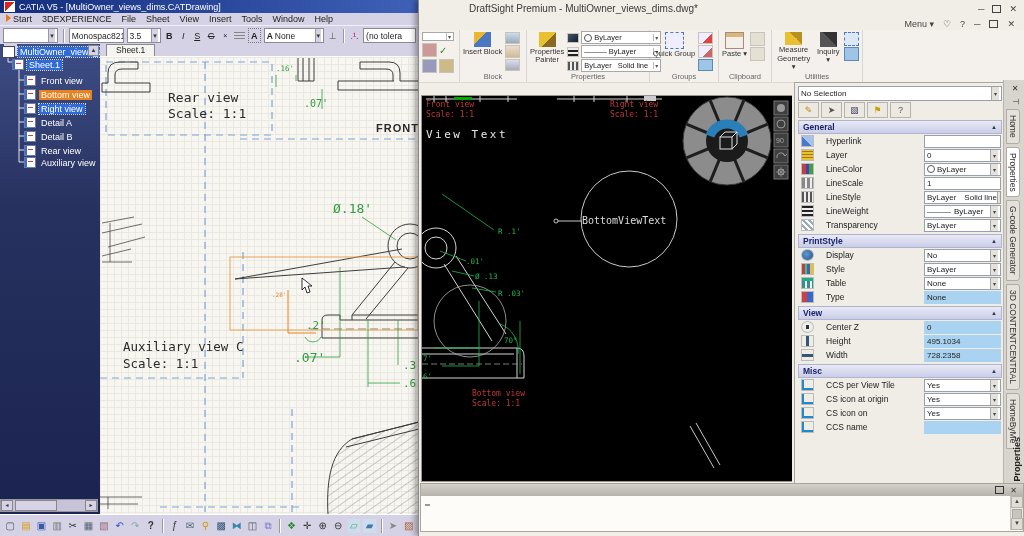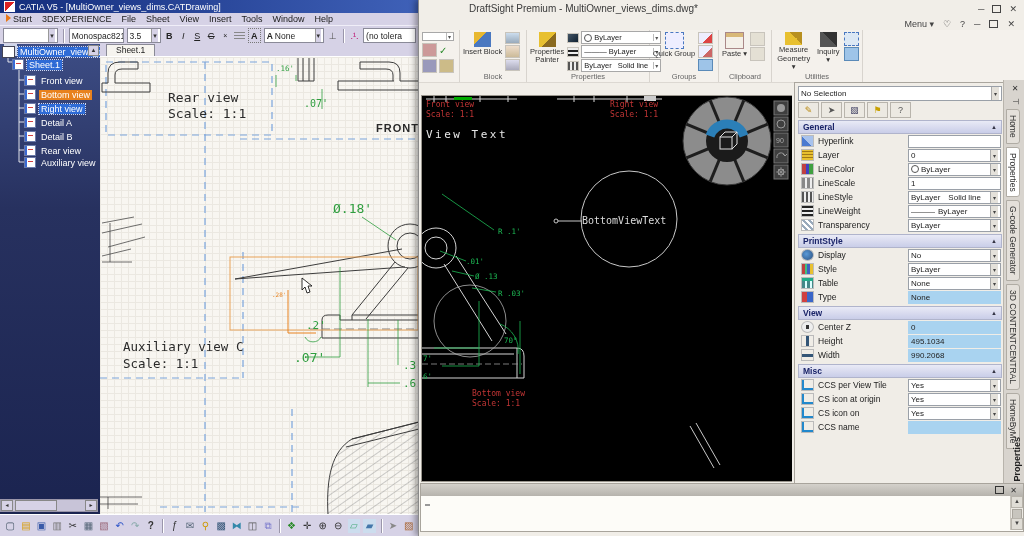--- a/index.html
+++ b/index.html
@@ -75,21 +75,21 @@
   .ds-canvas{position:absolute;left:2px;top:95px;width:370px;height:385px;background:#000;border:1px solid #9a968e;border-right:none;}
   
   .props{position:absolute;left:375px;top:82px;width:210px;height:408px;background:#f0ede7;
     border:1px solid #aaa69e;font-size:8.5px;color:#222;}
   .psel{margin:3px 3px 0 3px;height:13px;}
   .picons{display:flex;gap:2px;margin:3px 3px 2px 3px;}
   .pbtn{width:19px;height:14px;border:1px solid #b8b4ac;background:#ece9e2;display:flex;align-items:center;justify-content:center;font-size:9px;color:#555;}
   .sechdr{margin:2px 3px 0 3px;height:12px;background:linear-gradient(180deg,#e9eaf6,#c9cde8);
     border:1px solid #b0b4cc;display:flex;align-items:center;padding:0 4px;color:#1a2468;font-weight:bold;font-size:8.5px;}
   .sechdr .col{margin-left:auto;font-size:6px;color:#334;}
-  .prrow{display:flex;align-items:center;height:14px;padding:0 4px 0 6px;gap:4px;}
+  .prrow{display:flex;align-items:center;height:14px;padding:0 4px 0 6px;gap:12px;}
   .ri{width:11px;height:10px;flex:0 0 auto;border:1px solid #bbb;background:#ddd;}
   .plab{width:86px;white-space:nowrap;overflow:hidden;}
   .pctl{flex:1;height:11px;display:flex;align-items:center;font-size:8px;padding:0 2px;white-space:nowrap;overflow:hidden;}
   .ctl-input{background:#fff;border:1px solid #9aa0a8;}
   .ctl-combo{background:#fff;border:1px solid #9aa0a8;position:relative;}
   .ctl-combo .arw{margin-left:auto;background:#e4e1da;border-left:1px solid #aaa;height:100%;display:flex;align-items:center;font-size:6px;padding:0 2px;color:#444;}
   .ctl-ro{background:#a9d3f0;border:1px solid #a9d3f0;}
   .i-hyper{background:linear-gradient(45deg,#4a7ad0 45%,#a8c2ec 45%);}
   .i-layer{background:repeating-linear-gradient(0deg,#e8c030 0 2px,#a07818 2px 3px);}
   .i-lcolor{background:linear-gradient(90deg,#c04040 33%,#4040c0 33% 66%,#40a040 66%);}
@@ -688,21 +688,21 @@
         <span class="pctl ctl-ro">0</span>
       </div>
       <div class="prrow">
         <span class="ri i-height"></span>
         <span class="plab">Height</span>
         <span class="pctl ctl-ro">495.1034</span>
       </div>
       <div class="prrow">
         <span class="ri i-width"></span>
         <span class="plab">Width</span>
-        <span class="pctl ctl-ro">990.2068</span>
+        <span class="pctl ctl-ro">728.2358</span>
       </div>
 
       <div class="sechdr">
           <span>Misc</span>
           <span class="col">▲</span>
         </div>
       <div class="prrow">
         <span class="ri i-ccs"></span>
         <span class="plab">CCS per View Tile</span>
         <span class="pctl ctl-combo">

